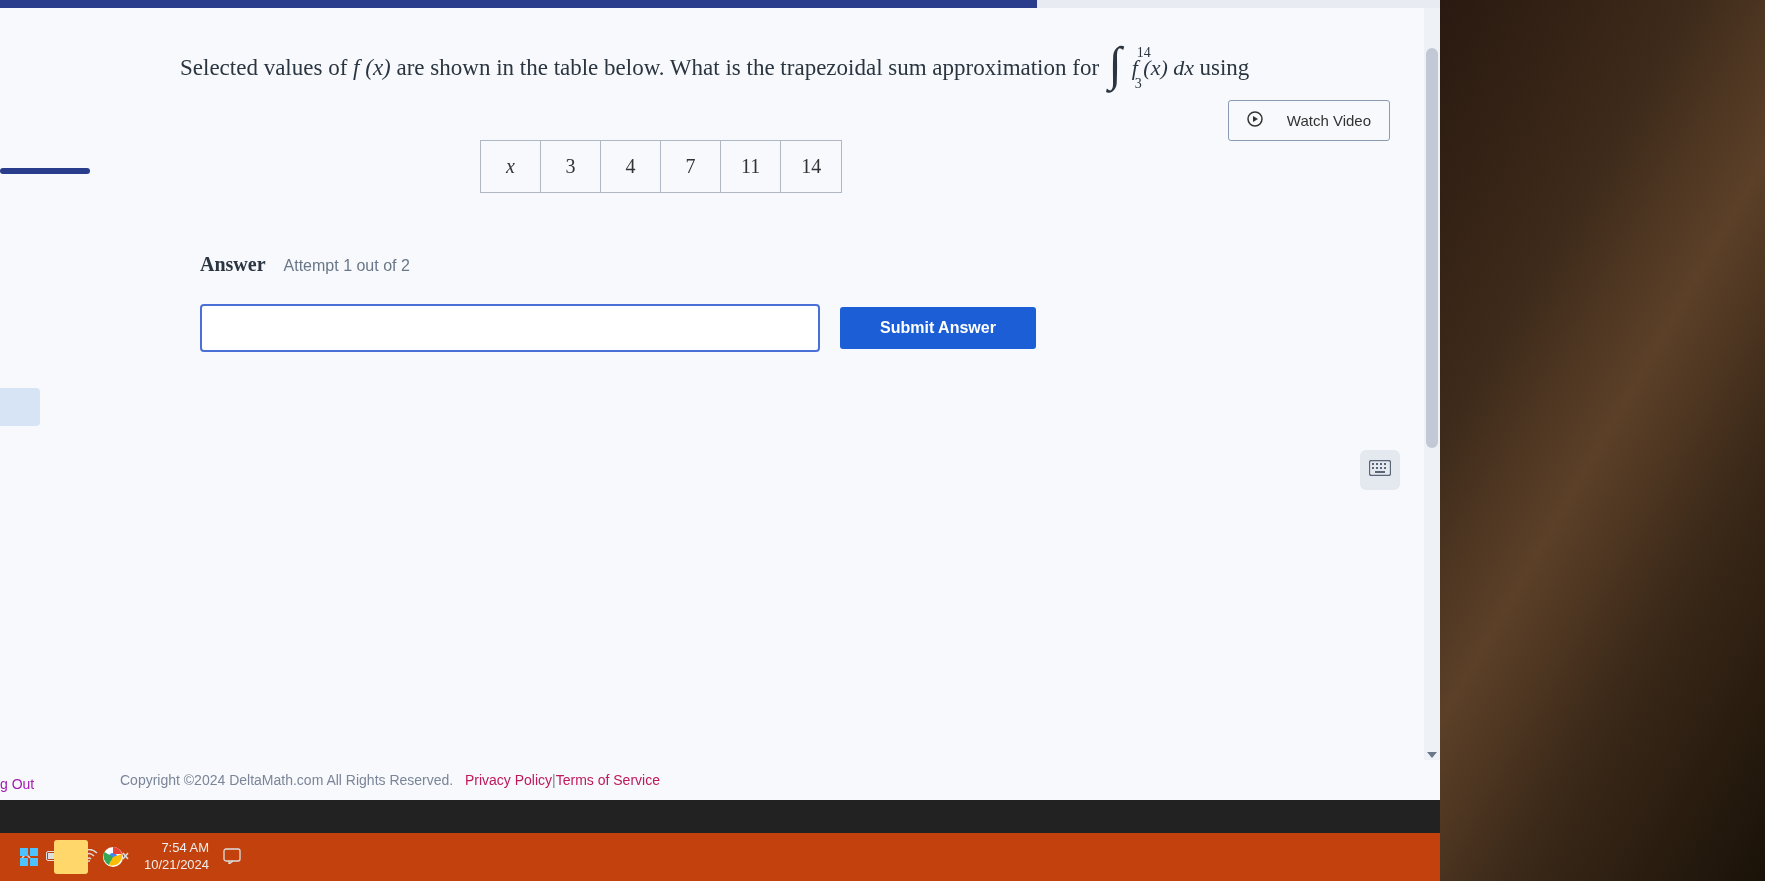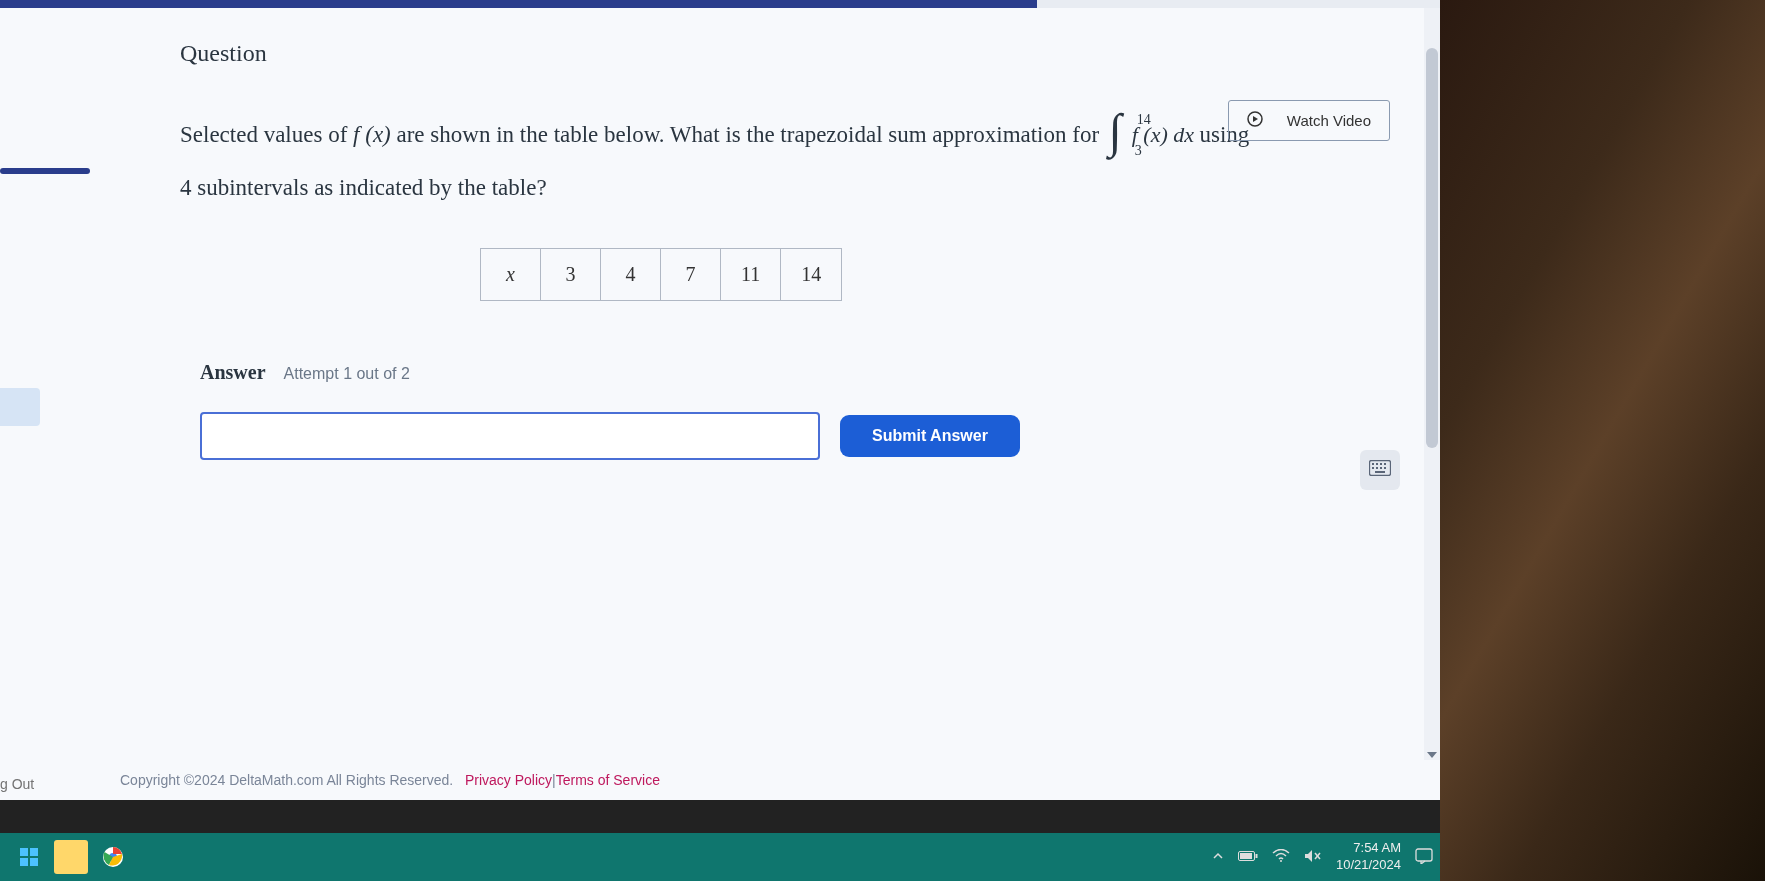--- a/index.html
+++ b/index.html
@@ -149,24 +149,24 @@
       border-radius: 4px;
       padding: 0 12px;
       font-size: 20px;
       outline: none;
       background: #fff;
     }
     .submit-btn {
       background: #1c5ed6;
       color: #fff;
       border: none;
-      padding: 12px 32px;
+      padding: 12px 40px;
       font-size: 16px;
       font-weight: bold;
-      border-radius: 9px;
+      border-radius: 3px;
       cursor: pointer;
       font-family: Arial, sans-serif;
     }
     .keyboard-icon-btn {
       position: absolute;
       right: 10px;
       top: 410px;
       width: 40px;
       height: 40px;
       background: #e4e8ef;
@@ -188,33 +188,32 @@
       font-size: 14px;
       color: #7a8598;
       font-family: Arial, sans-serif;
     }
     .footer a { color: #be185d; text-decoration: none; }
     .logout-link {
       position: absolute;
       left: 0;
       bottom: 8px;
       font-size: 14px;
-      color: #737373;
+      color: #a21caf;
     }
     .taskbar {
       position: absolute;
       left: 0;
       bottom: 0;
       width: 1440px;
       height: 48px;
-      background: #0f766e;
-      display: flex;
-      align-items: center;
-      justify-content: flex-end;
-      padding: 0 7px;
+      background: #c2410c;
+      display: flex;
+      align-items: center;
+      padding: 0 20px;
       gap: 14px;
       color: #eee;
       font-family: 'Segoe UI', Arial, sans-serif;
       font-size: 13px;
     }
     .taskbar-left {
       position: absolute;
       left: 12px;
       display: flex;
       gap: 8px;
@@ -277,21 +276,20 @@
     <div class="sidebar-item-current"></div>
   </div>
 
   <div class="scrollbar">
     <div class="scrollbar-thumb"></div>
     <div class="scrollbar-arrow-down"></div>
   </div>
 
   <div class="content">
 
-    <h2 class="question-heading">Question</h2>
 
     <button class="watch-video-btn">
       <span>
         <svg width="16" height="16" viewBox="0 0 16 16">
             <circle cx="8" cy="8" r="7" fill="none" stroke="#333" stroke-width="1.5"></circle>
             <polygon points="6,5 6,11 11,8" fill="#333"></polygon>
           </svg>
       </span>
       <span>Watch Video</span>
     </button>
@@ -304,21 +302,20 @@
         <span class="integral-sign">∫</span>
         <span class="integral-upper">14</span>
         <span class="integral-lower">3</span>
       </span>
       <span class="integral-body">
         <span class="math-i">f (x)</span>
         <span class="math-i"> dx</span>
       </span>
       <span> using</span>
       <br>
-      <span>4 subintervals as indicated by the table?</span>
     </div>
 
     <table class="data-table">
       <tbody>
           <tr>
         <td><span class="math-i">x</span></td>
         <td>3</td>
         <td>4</td>
         <td>7</td>
         <td>11</td>

